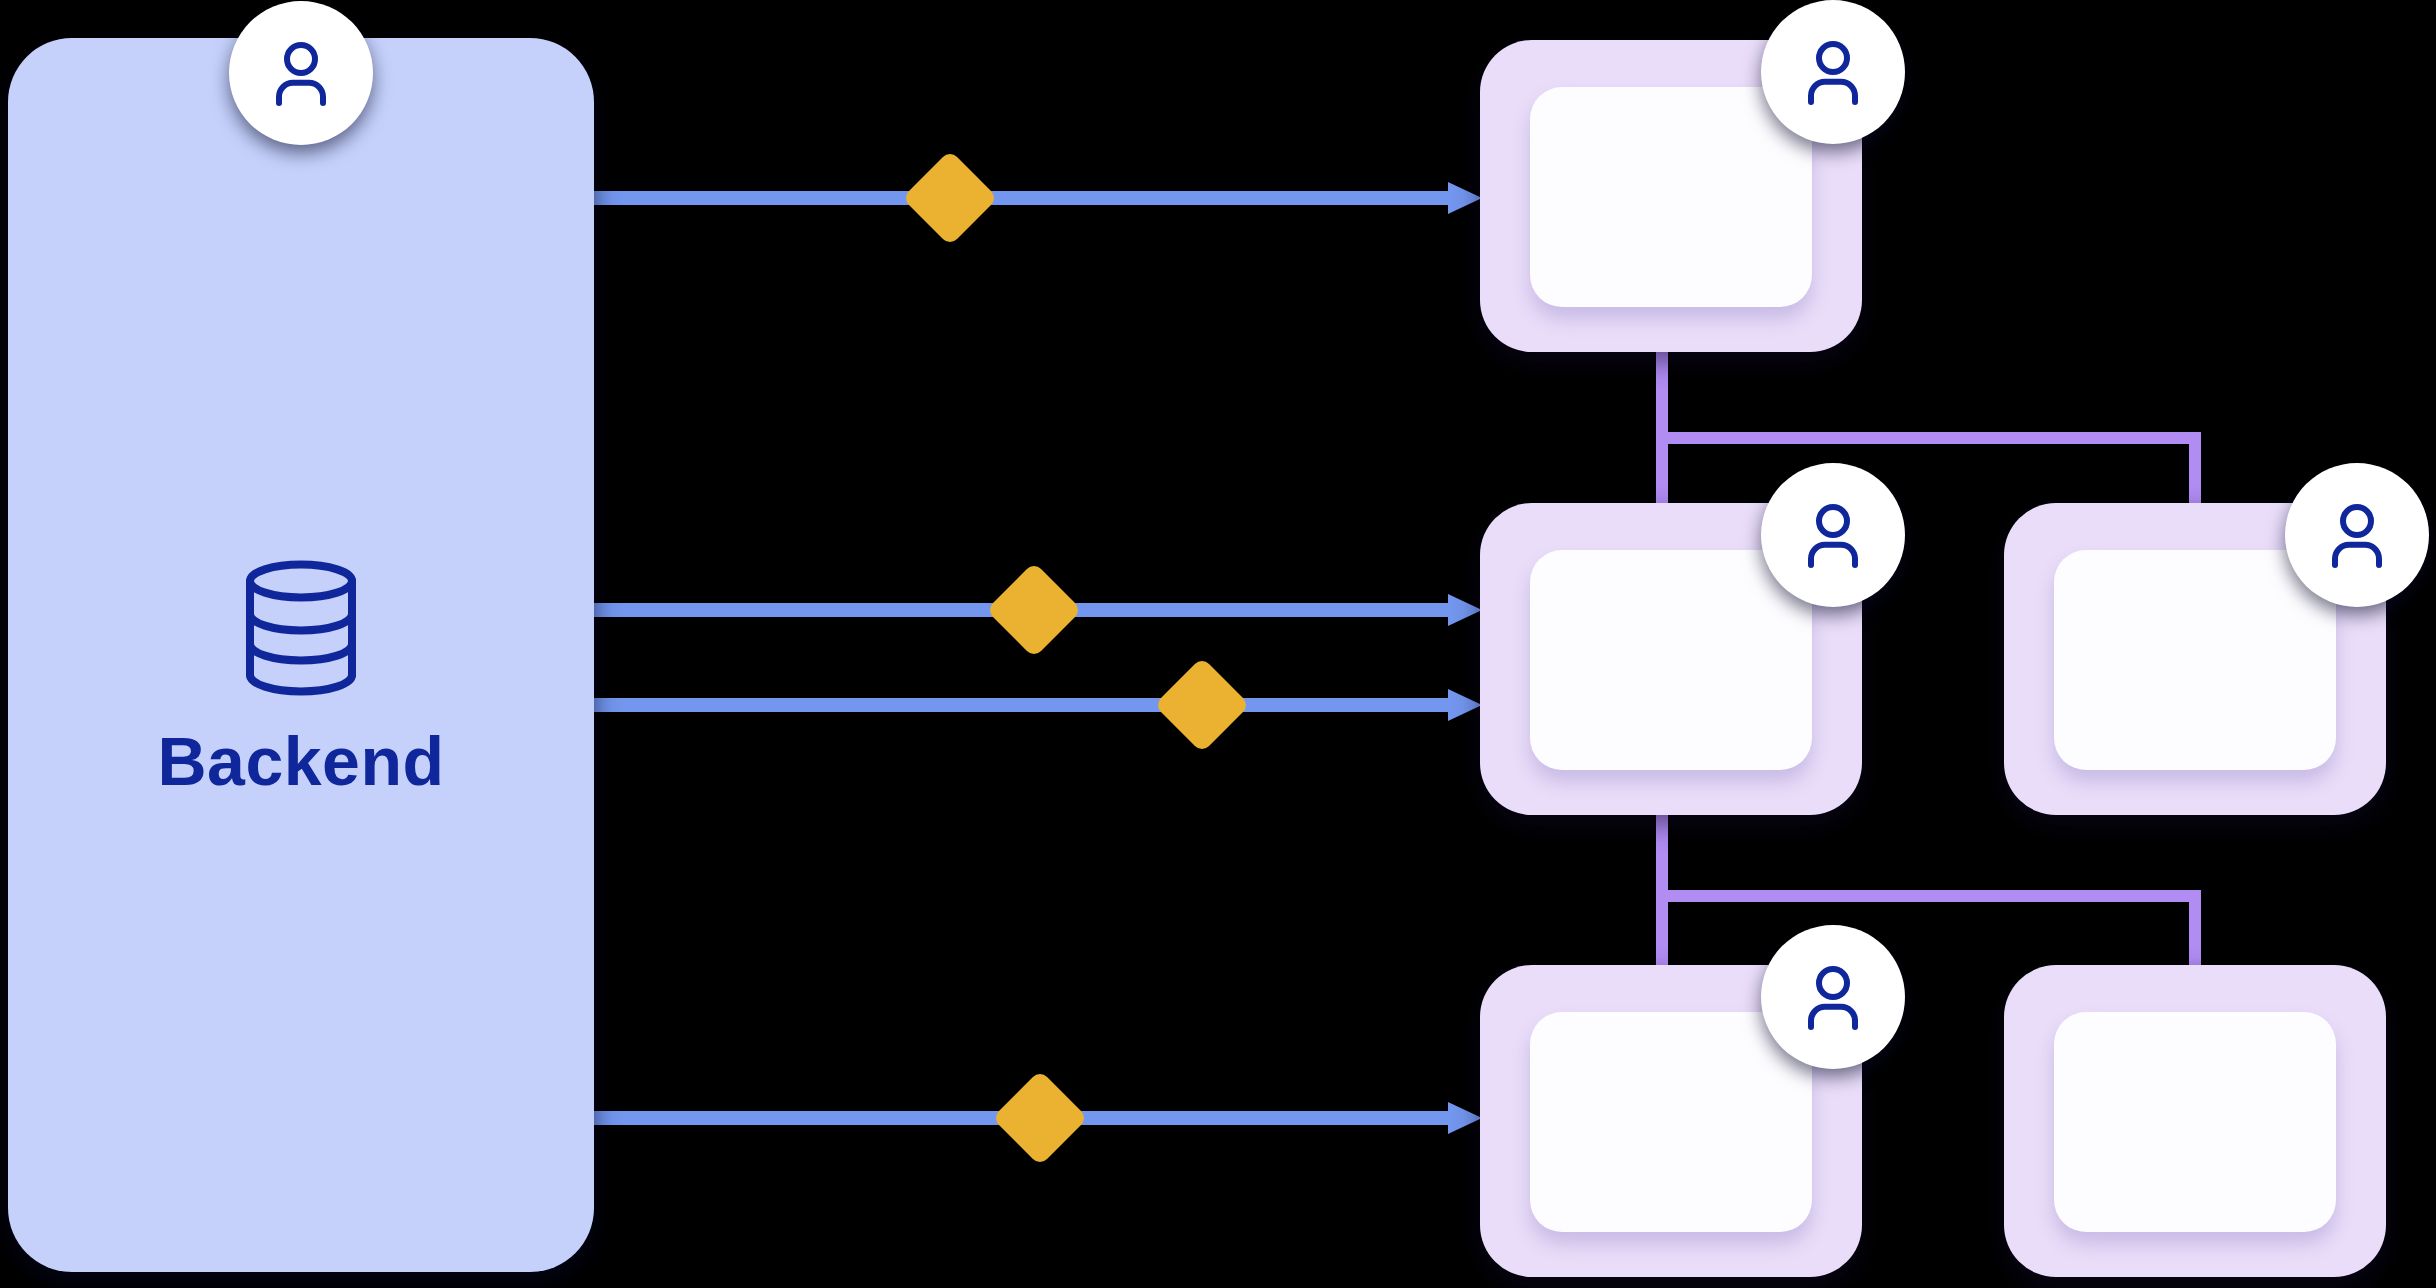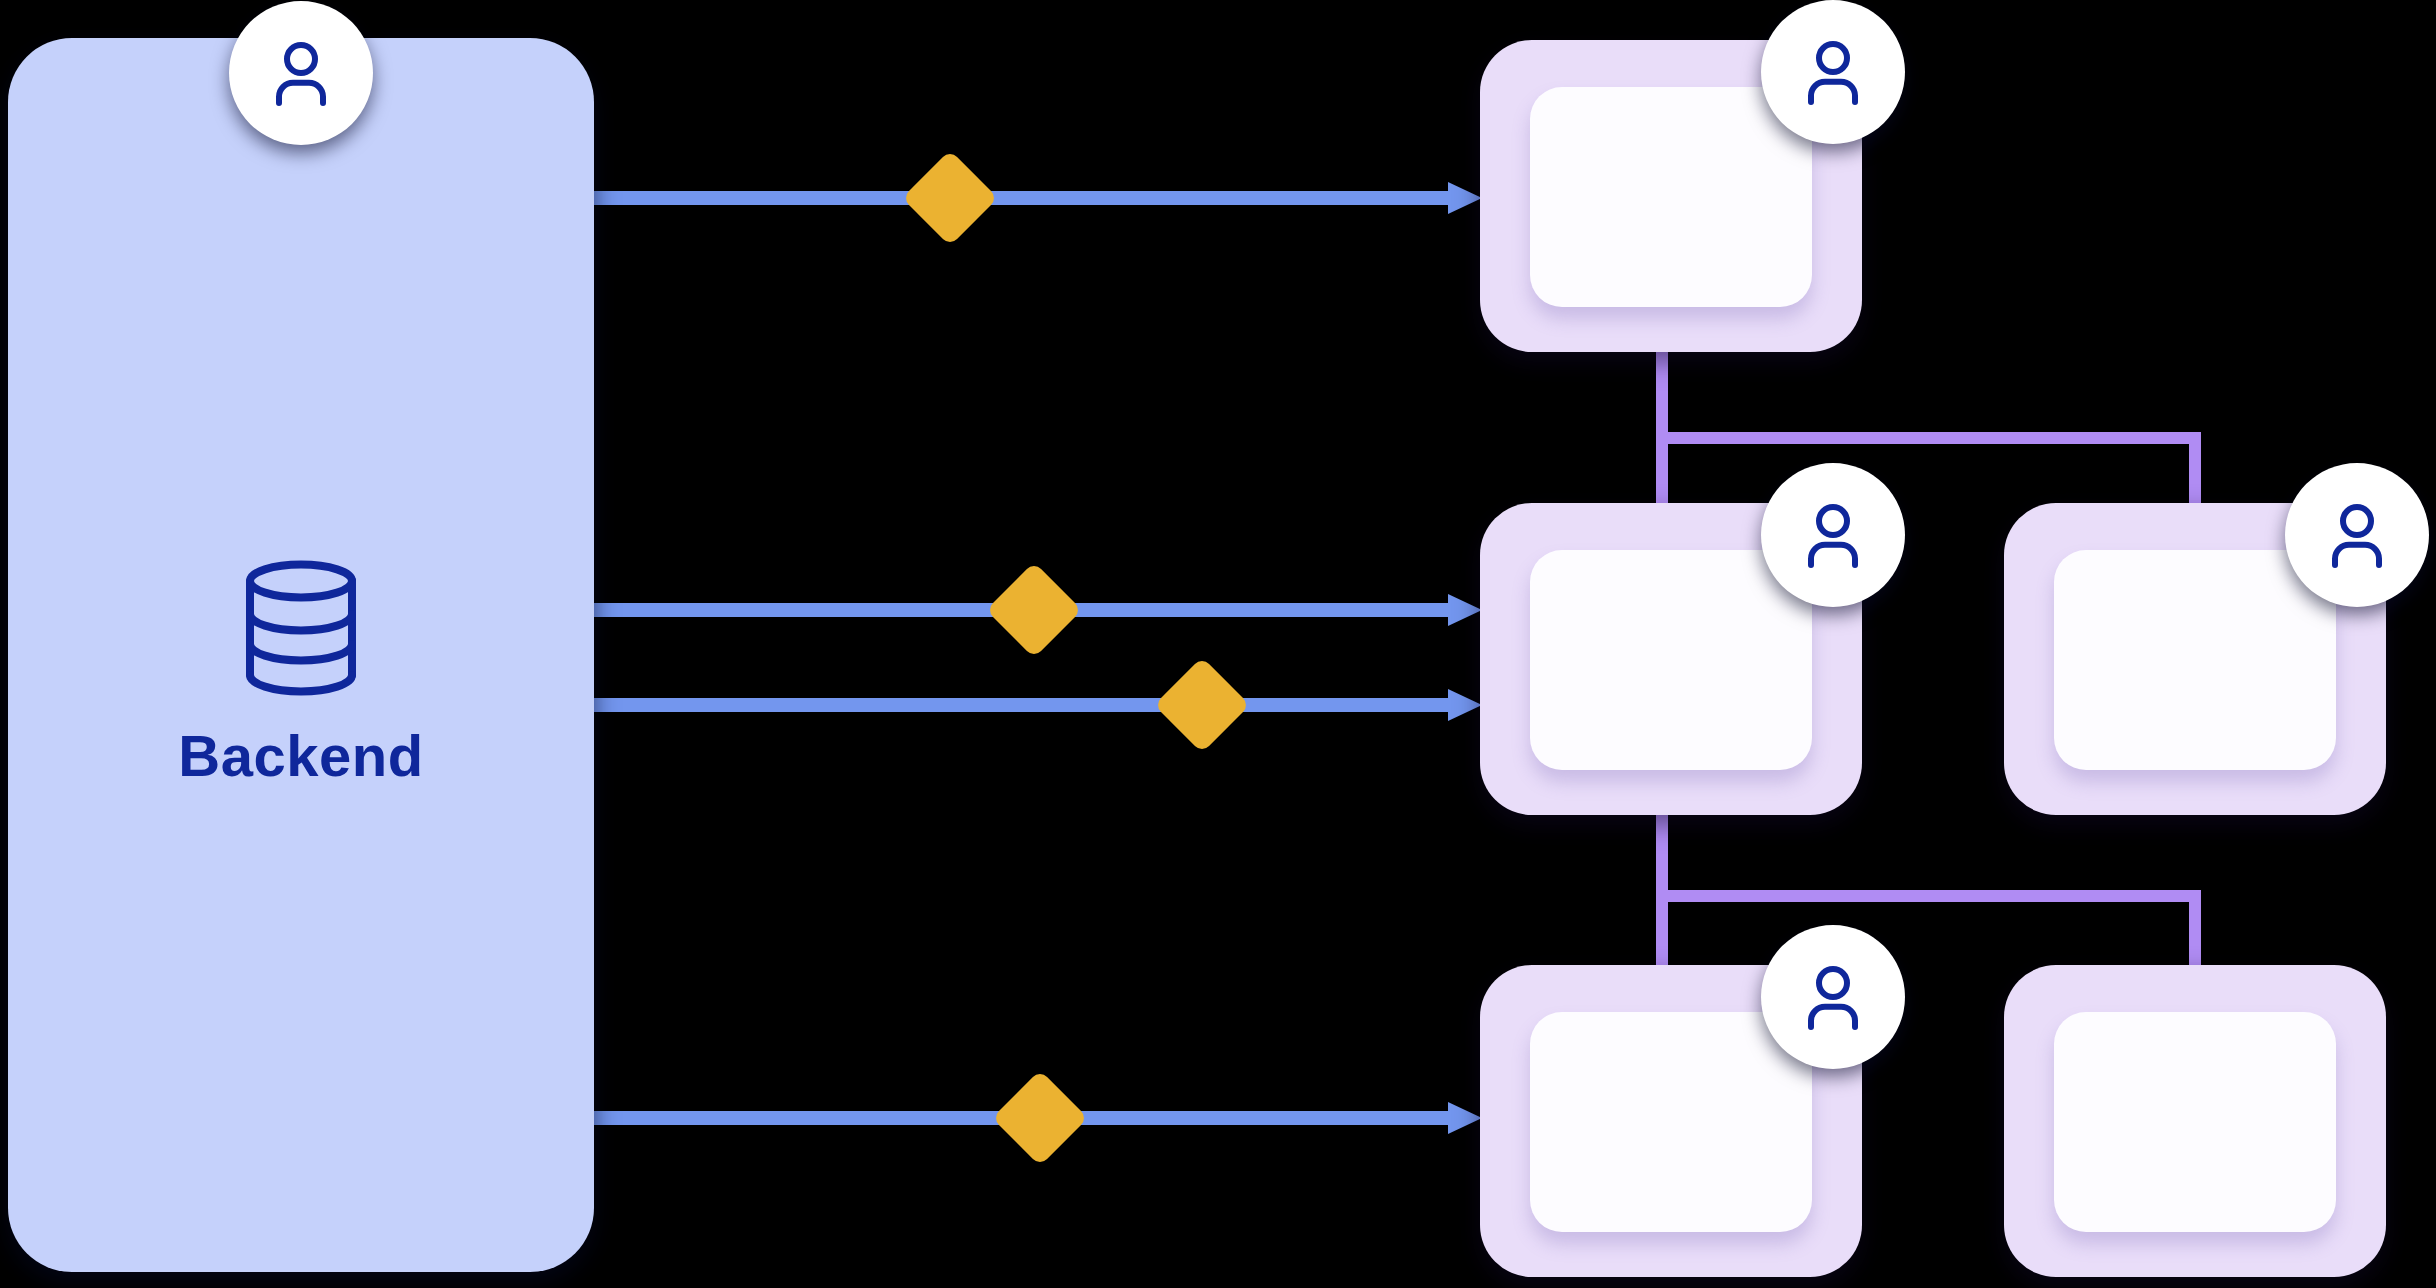--- a/index.html
+++ b/index.html
@@ -16,21 +16,21 @@
     background:var(--backend-fill,#c5d1fb);
     border-radius:64px;
     box-shadow:0 10px 24px rgba(5,8,35,.6);
   }
   .backend-content{
     position:absolute;left:0;top:521px;width:100%;
     display:flex;flex-direction:column;align-items:center;
   }
   .backend-label{
     margin-top:30px;
-    font-size:58px;font-weight:600;line-height:1;
+    font-size:68px;font-weight:600;line-height:1;
     color:var(--icon-navy,#0f279b);
     letter-spacing:.5px;
   }
   
   .badge{
     position:absolute;width:144px;height:144px;border-radius:50%;
     background:var(--badge-fill,#fff);
     box-shadow:0 8px 18px rgba(8,10,40,.55);
     display:flex;align-items:center;justify-content:center;
   }

